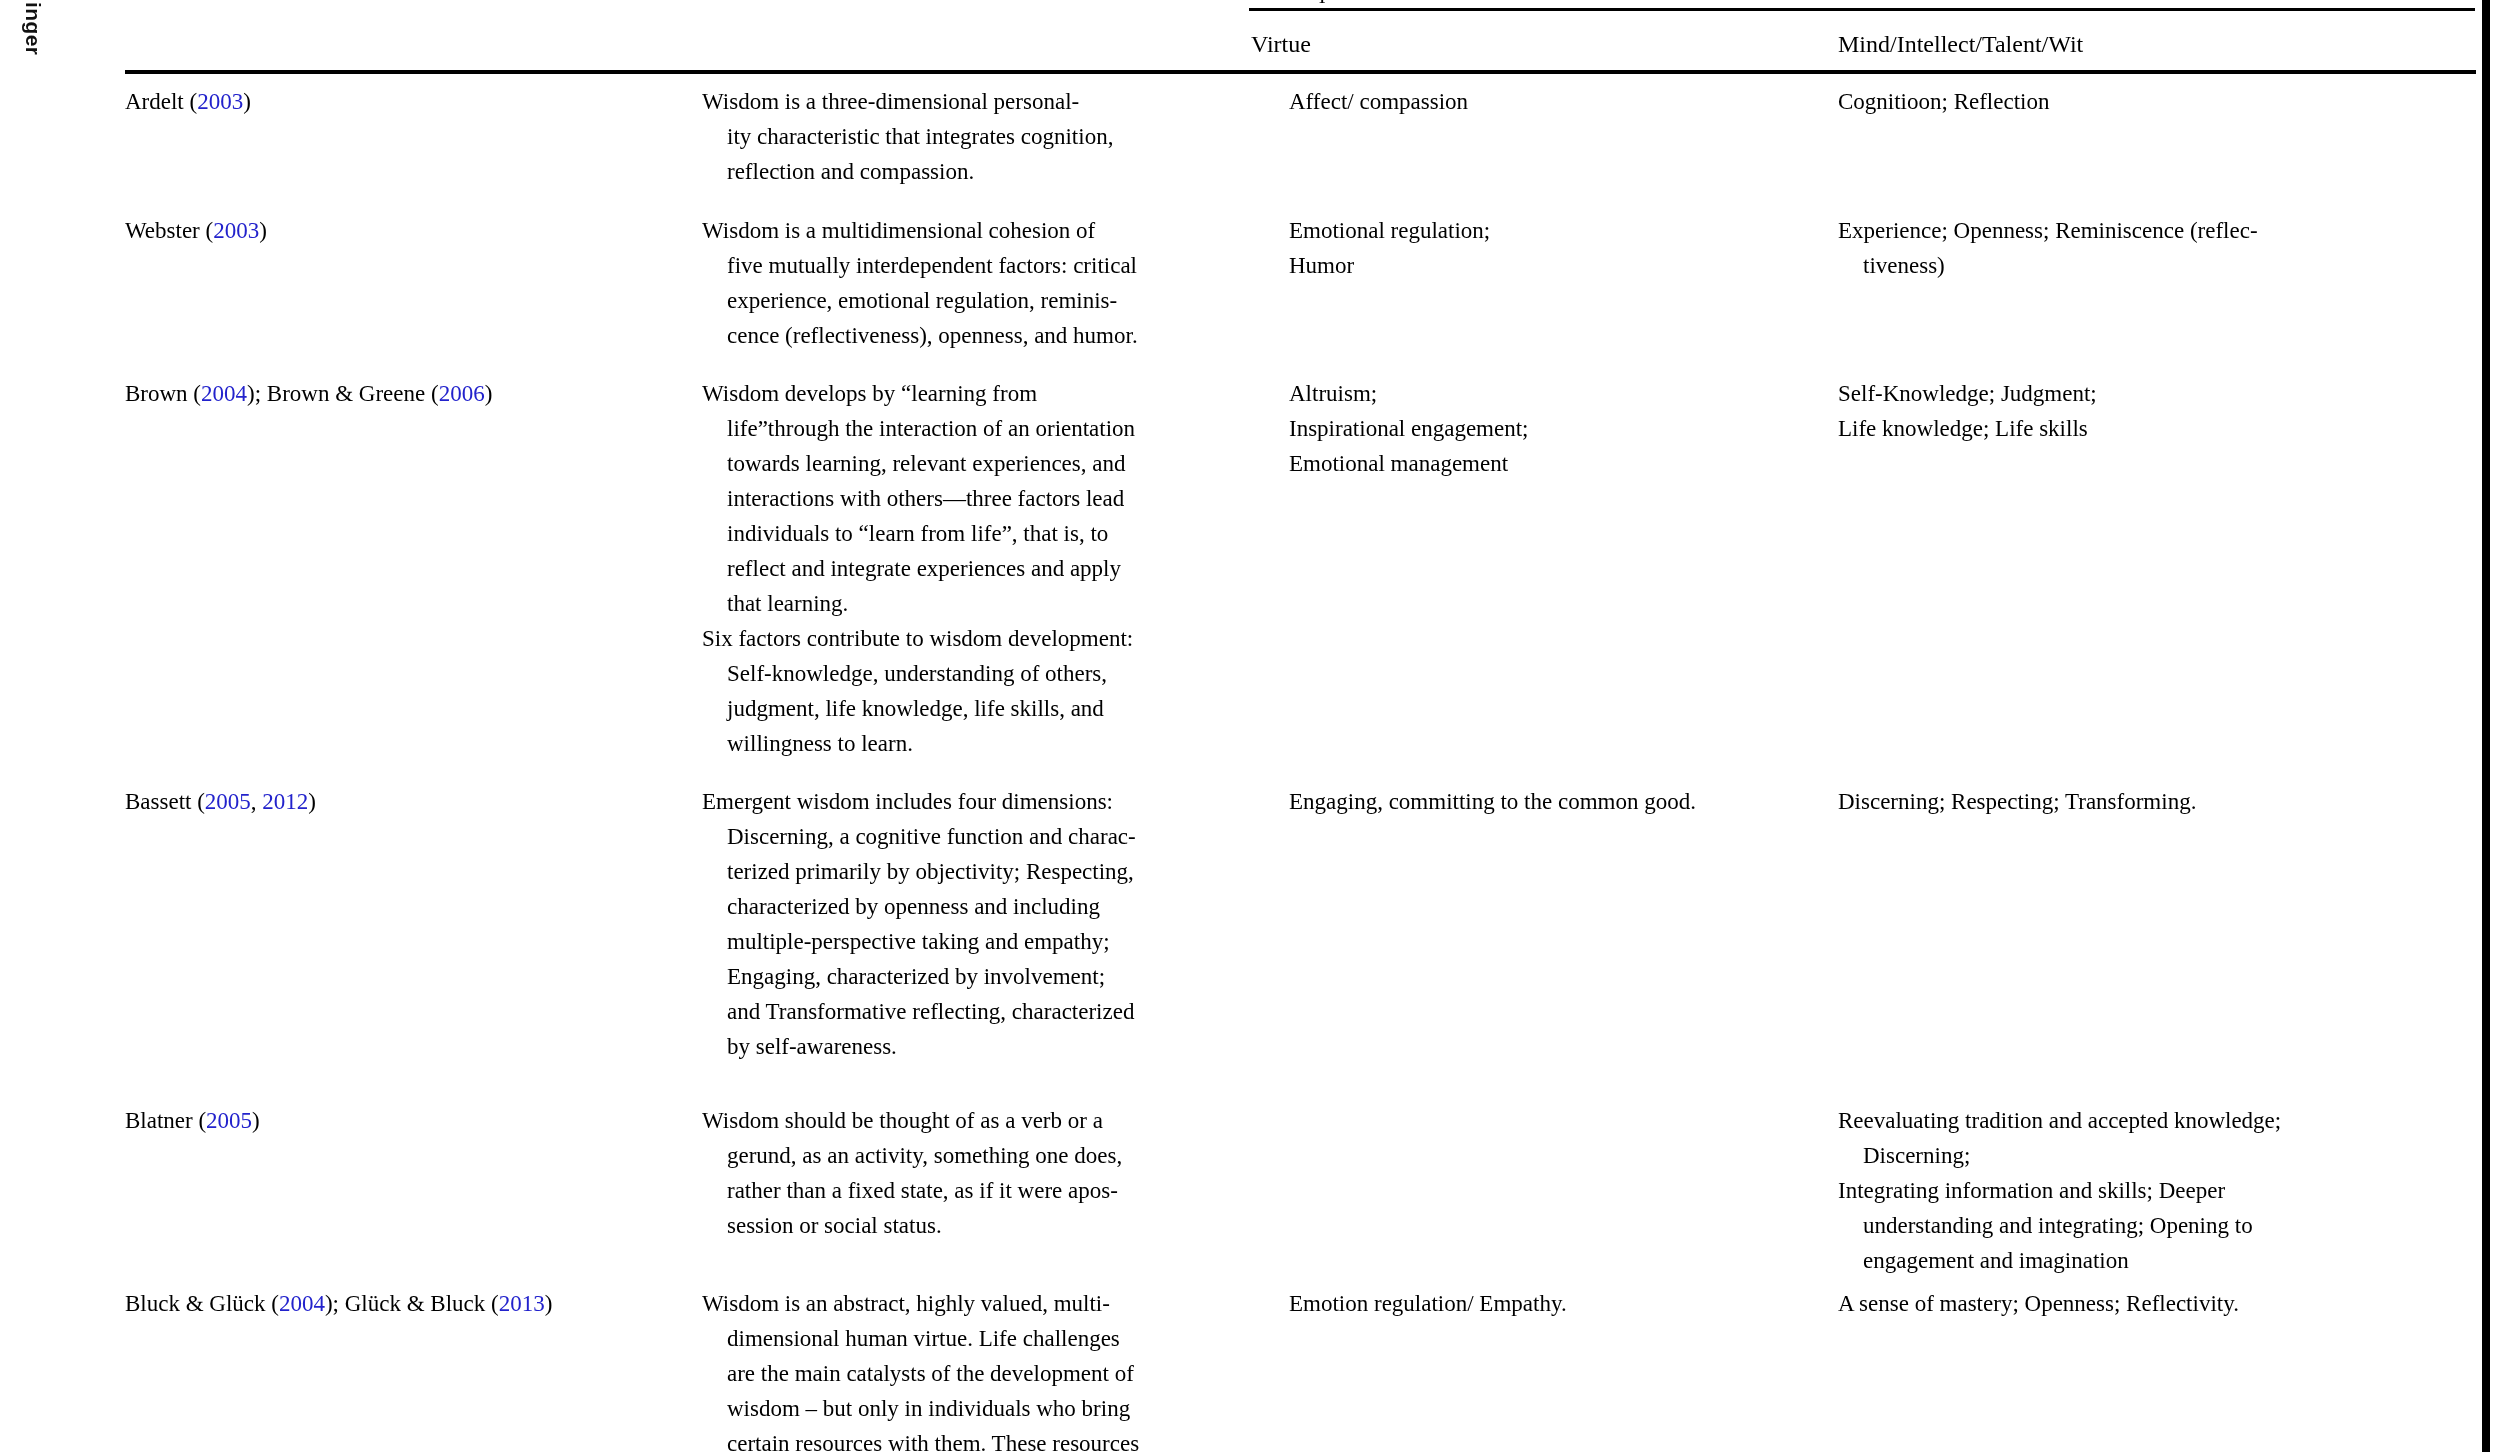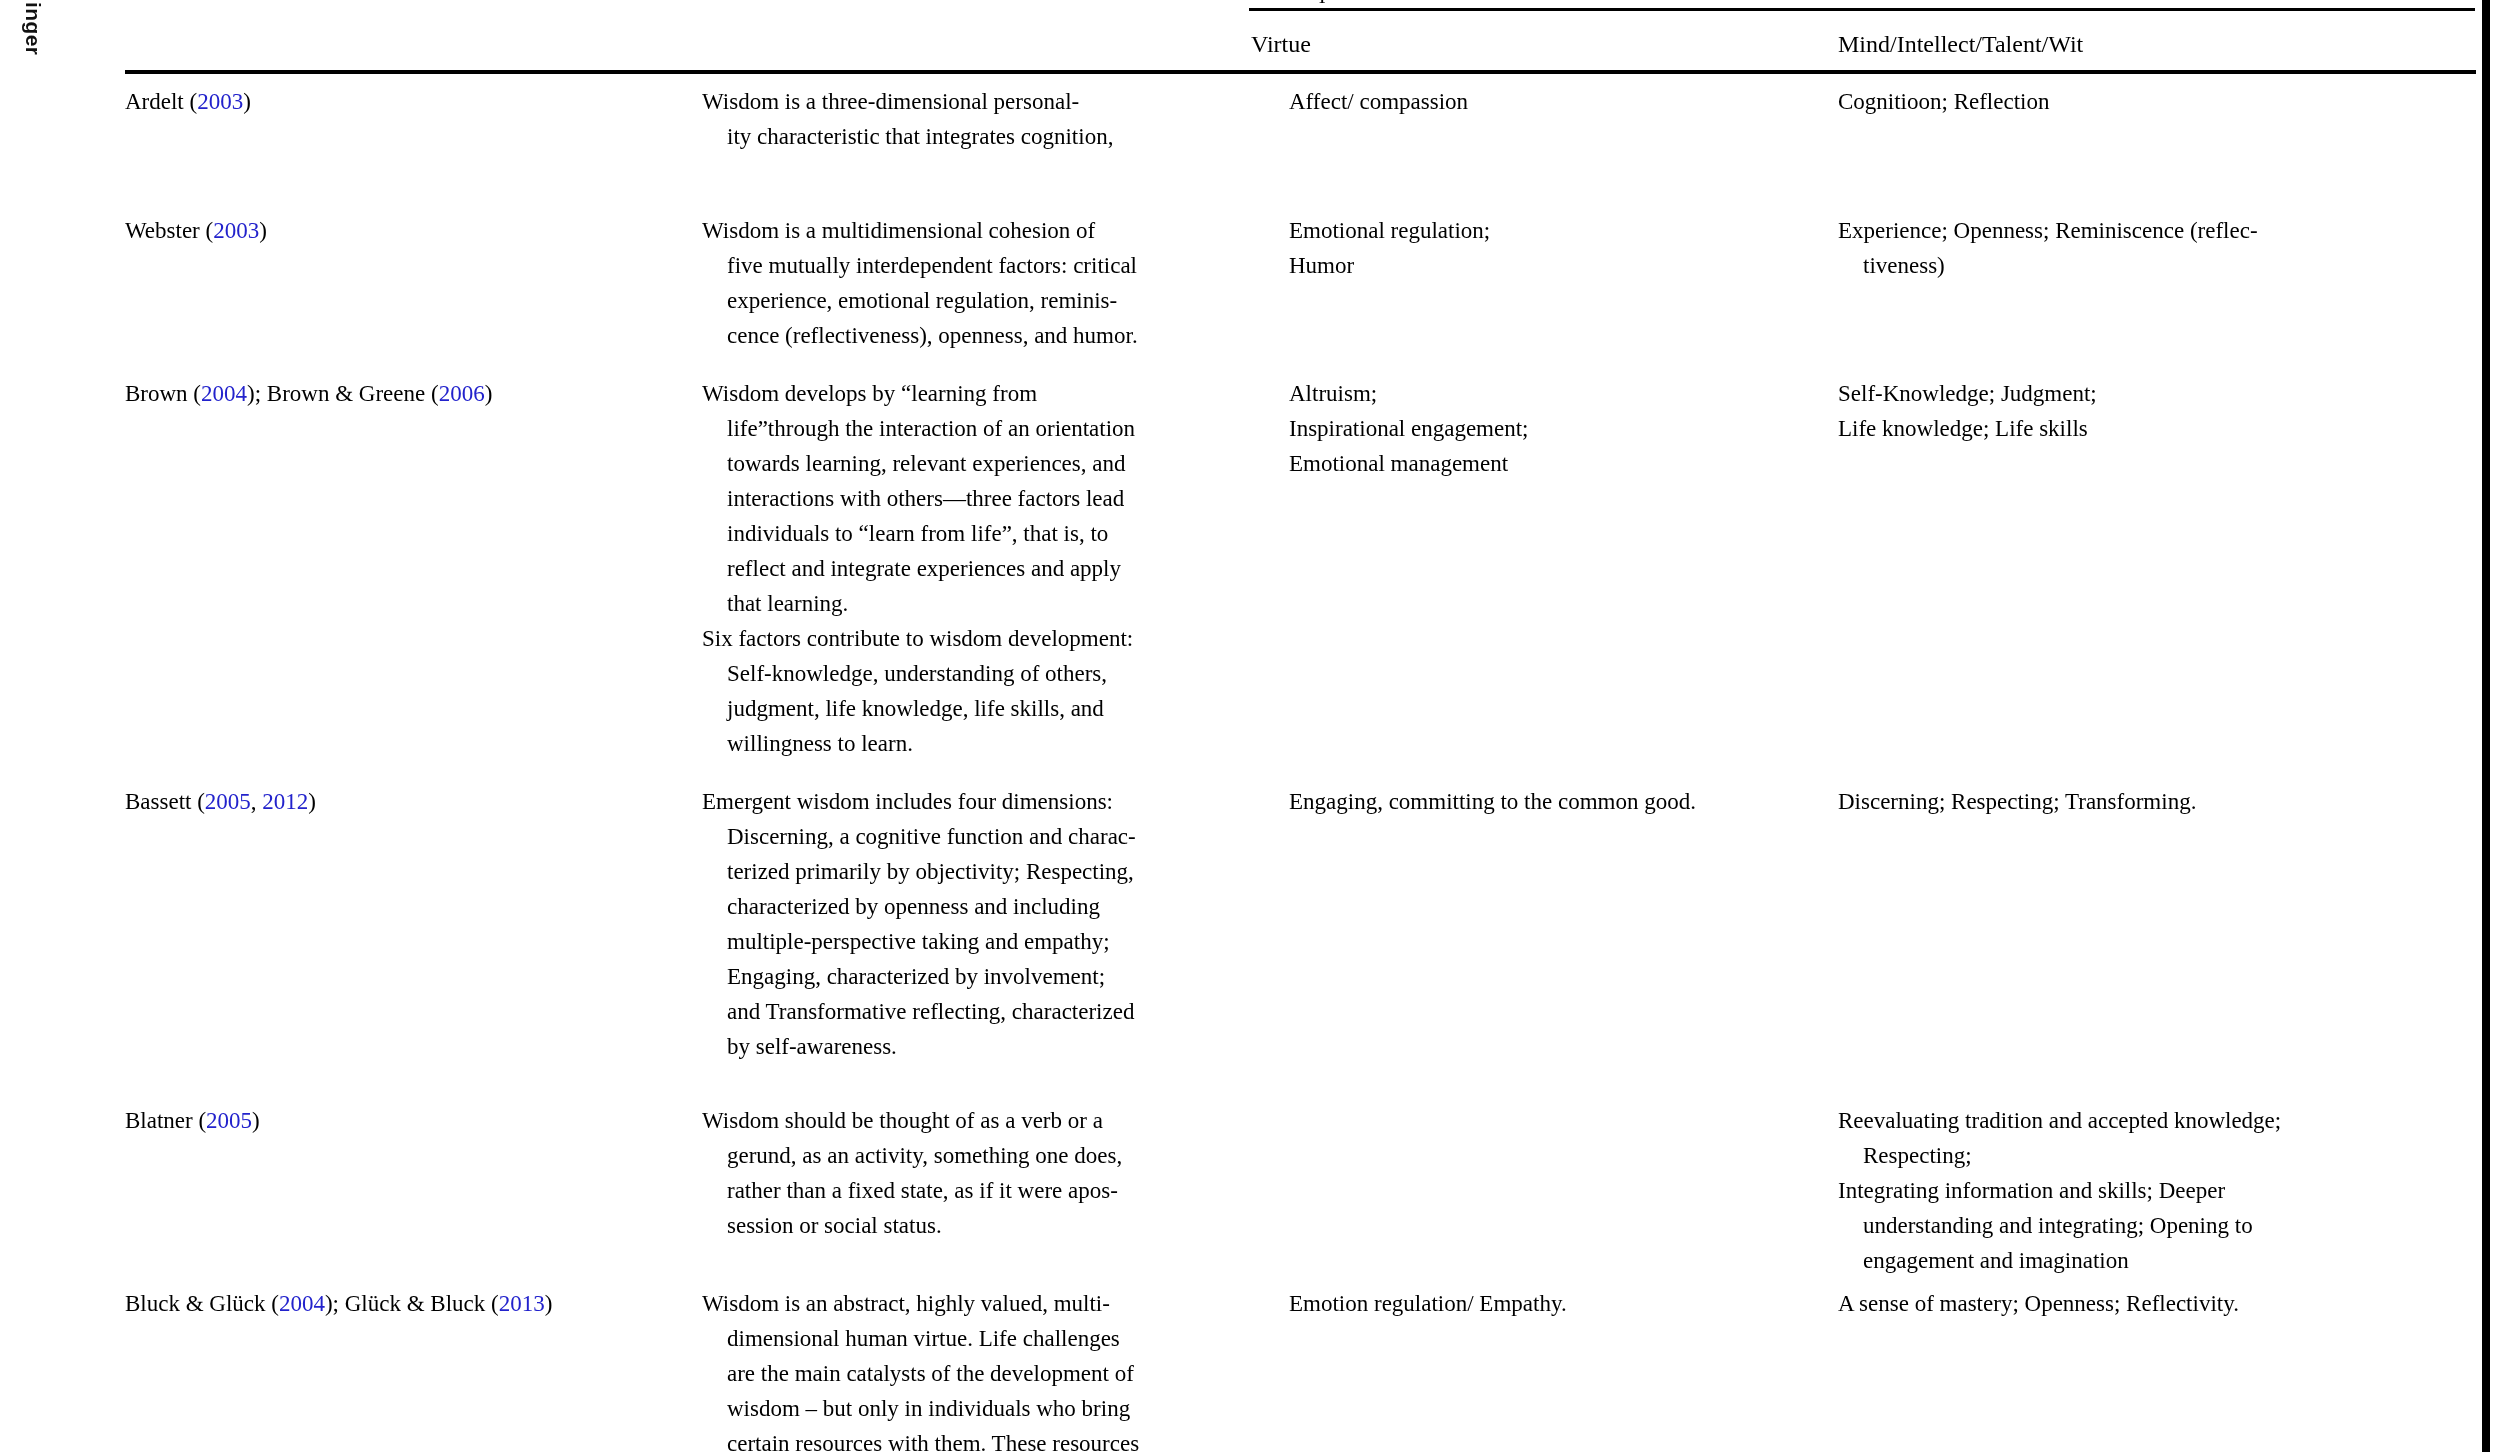--- a/index.html
+++ b/index.html
@@ -163,20 +163,21 @@
 
   <div class="rule rule-head-bottom"></div>
 
   <div class="body-area" id="table-body">
       <div class="row" style="top: 0px; height: 105px; margin-bottom: 23.6px;">
         <div class="cell c-source"><span class="nowrap">Ardelt (<span class="yr">2003</span>)</span></div>
         <div class="cell c-def">
           <p class="lines para">
             <span class="ln">Wisdom is a three-dimensional personal-</span>
             <span class="ln ind">ity characteristic that integrates cognition,</span>
+            <span class="ln ind">reflection and compassion.</span>
           </p>
         </div>
         <div class="cell c-virtue">
           <p class="lines">
             <span class="ln">Affect/ compassion</span>
           </p>
         </div>
         <div class="cell c-mind">
           <p class="lines">
             <span class="ln">Cognitioon; Reflection</span>
@@ -270,21 +271,21 @@
           <p class="lines para">
             <span class="ln">Wisdom should be thought of as a verb or a</span>
             <span class="ln ind">gerund, as an activity, something one does,</span>
             <span class="ln ind">rather than a fixed state, as if it were apos-</span>
             <span class="ln ind">session or social status.</span>
           </p>
         </div>
         <div class="cell c-mind">
           <p class="lines">
             <span class="ln">Reevaluating tradition and accepted knowledge;</span>
-            <span class="ln ind">Respecting;</span>
+            <span class="ln ind">Discerning;</span>
             <span class="ln">Integrating information and skills; Deeper</span>
             <span class="ln ind">understanding and integrating; Opening to</span>
             <span class="ln ind">engagement and imagination</span>
           </p>
         </div>
       </div>
       <div class="row" style="top: 0px; height: 245px; margin-bottom: 23.6px;">
         <div class="cell c-source"><span class="nowrap">Bluck &amp; Glück (<span class="yr">2004</span>); Glück &amp; Bluck (<span class="yr">2013</span>)</span></div>
         <div class="cell c-def">
           <p class="lines para">

